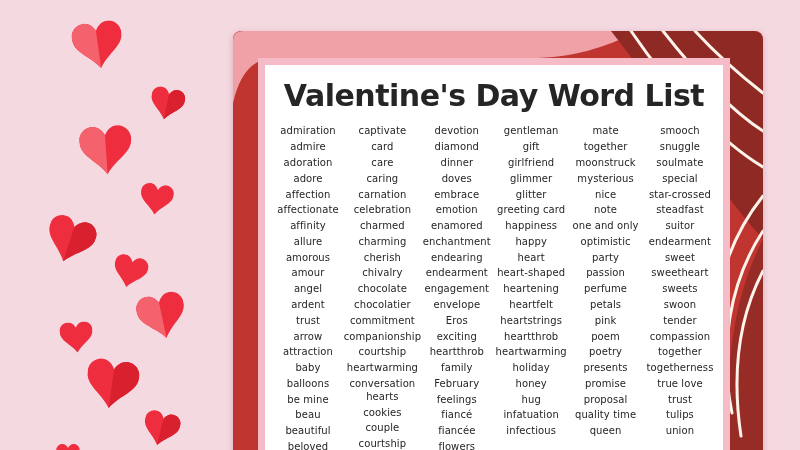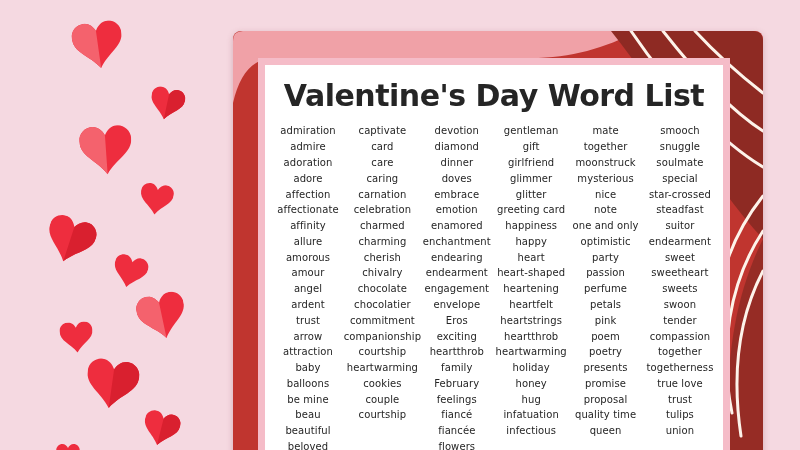--- a/index.html
+++ b/index.html
@@ -160,20 +160,21 @@
           <div class="word">charmed</div>
           <div class="word">charming</div>
           <div class="word">cherish</div>
           <div class="word">chivalry</div>
           <div class="word">chocolate</div>
           <div class="word">chocolatier</div>
           <div class="word">commitment</div>
           <div class="word">companionship</div>
           <div class="word">courtship</div>
           <div class="word">heartwarming</div>
+          <div class="word">conversation hearts</div>
           <div class="word">cookies</div>
           <div class="word">couple</div>
           <div class="word">courtship</div>
         </div>
         <div class="word-col">
           <div class="word">devotion</div>
           <div class="word">diamond</div>
           <div class="word">dinner</div>
           <div class="word">doves</div>
           <div class="word">embrace</div>

